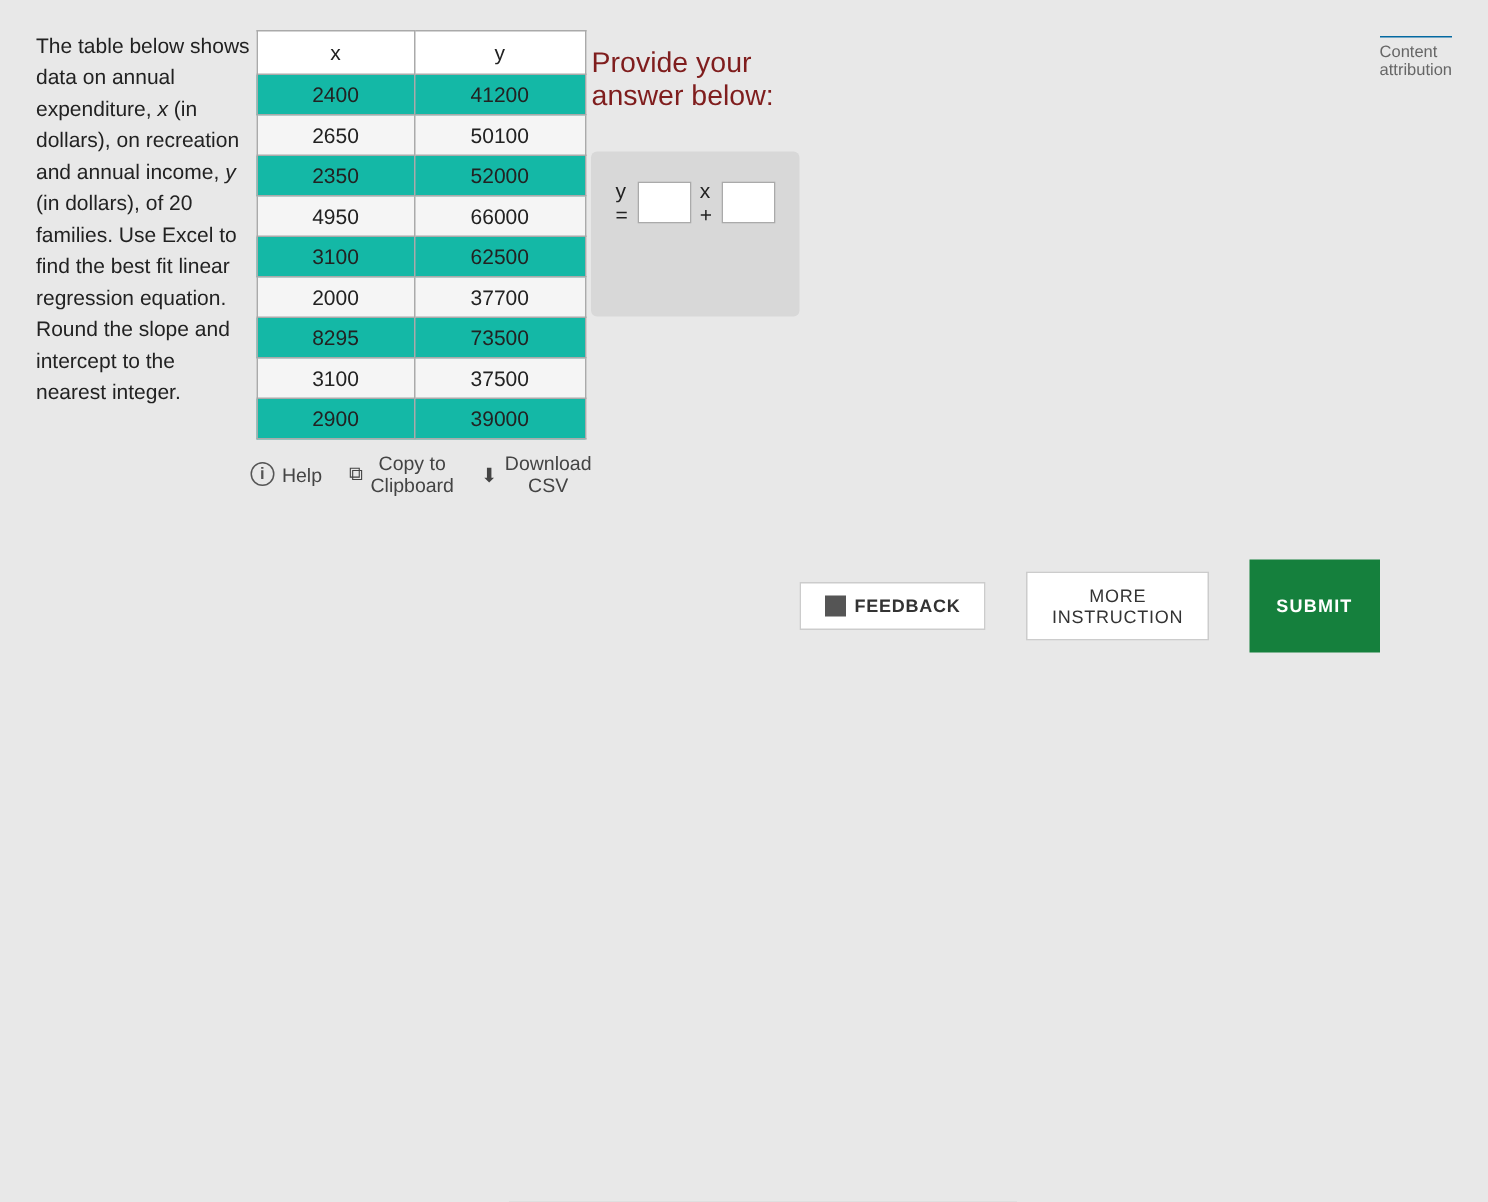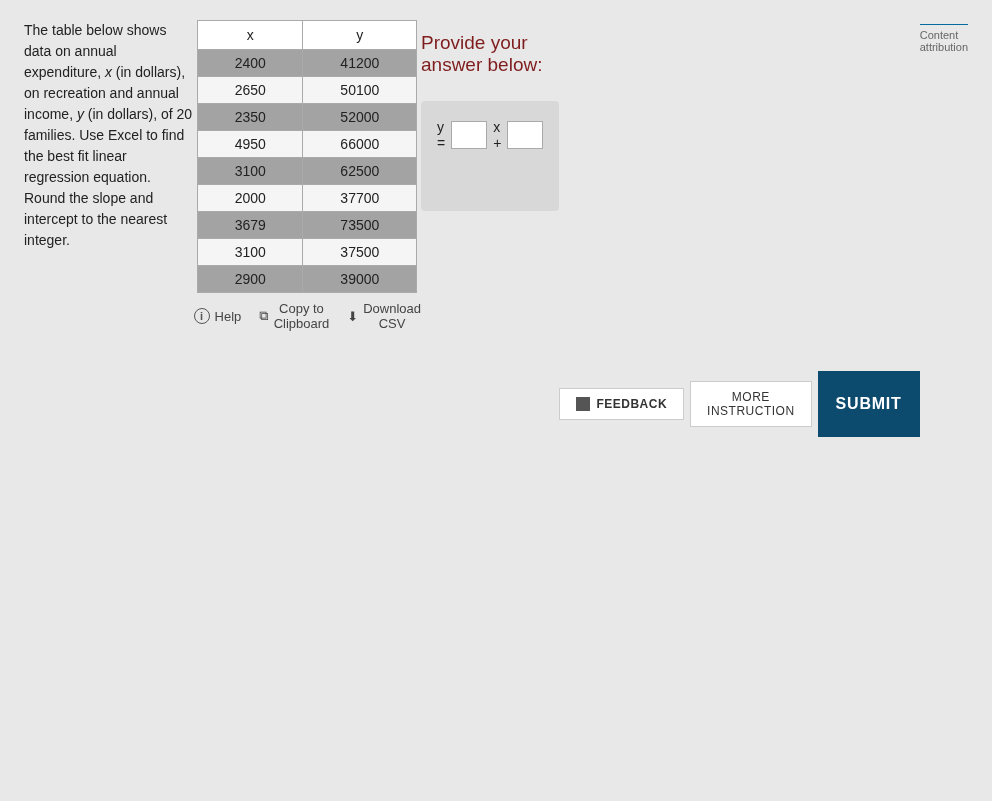--- a/index.html
+++ b/index.html
@@ -55,21 +55,21 @@
       background: white;
       color: #222;
     }
 
     .data-table td {
       border: 1px solid #aaa;
       padding: 5px 30px;
       text-align: center;
       font-size: 14px;
       color: #222;
-      background: #a3a3a3;
+      background: #14b8a6;
     }
 
     .data-table tr:nth-child(even) td {
       background: #f5f5f5;
     }
 
     .table-actions {
       display: flex;
       align-items: center;
       gap: 18px;
@@ -138,21 +138,21 @@
       background: white;
       text-align: center;
       font-size: 13px;
       outline: none;
     }
 
     .bottom-bar {
       display: flex;
       justify-content: flex-end;
       align-items: center;
-      gap: 6px;
+      gap: 27px;
       padding: 10px 0 8px 0;
     }
 
     .feedback-btn {
       display: flex;
       align-items: center;
       gap: 6px;
       background: white;
       border: 1px solid #ccc;
       padding: 8px 16px;
@@ -168,24 +168,24 @@
       border: 1px solid #ccc;
       padding: 8px 16px;
       font-size: 12px;
       font-weight: normal;
       color: #333;
       cursor: pointer;
       letter-spacing: 0.5px;
     }
 
     .submit-btn {
-      background: #0c4a6e;
+      background: #15803d;
       border: none;
       padding: 24px 18px;
-      font-size: 16px;
+      font-size: 12px;
       font-weight: bold;
       color: white;
       cursor: pointer;
       letter-spacing: 0.8px;
     }
 
     .content-attribution {
       font-size: 11px;
       color: #666;
       padding: 4px 0 8px 0;
@@ -257,21 +257,21 @@
           </tr>
           <tr>
             <td>3100</td>
             <td>62500</td>
           </tr>
           <tr>
             <td>2000</td>
             <td>37700</td>
           </tr>
           <tr>
-            <td>3679</td>
+            <td>8295</td>
             <td>73500</td>
           </tr>
           <tr>
             <td>3100</td>
             <td>37500</td>
           </tr>
           <tr>
             <td>2900</td>
             <td>39000</td>
           </tr>

